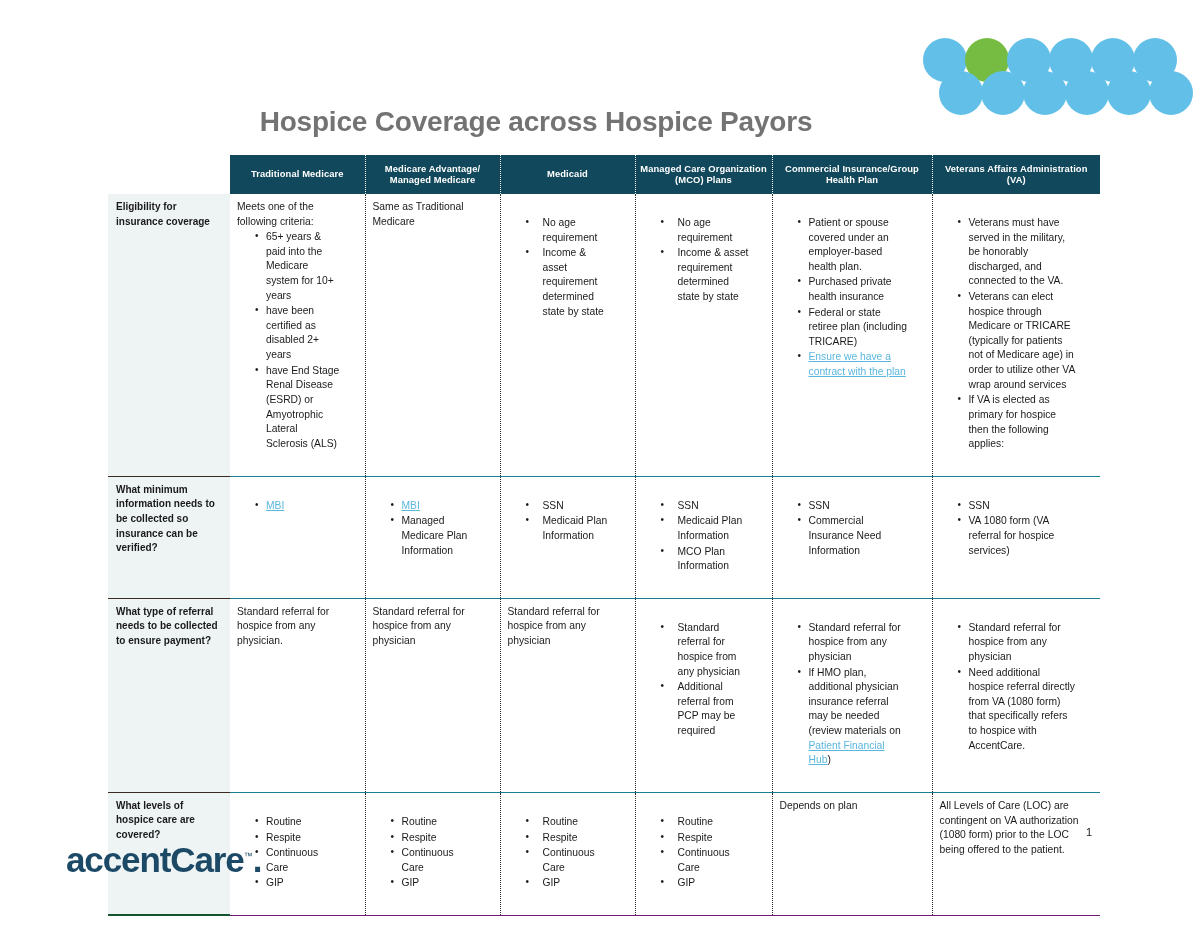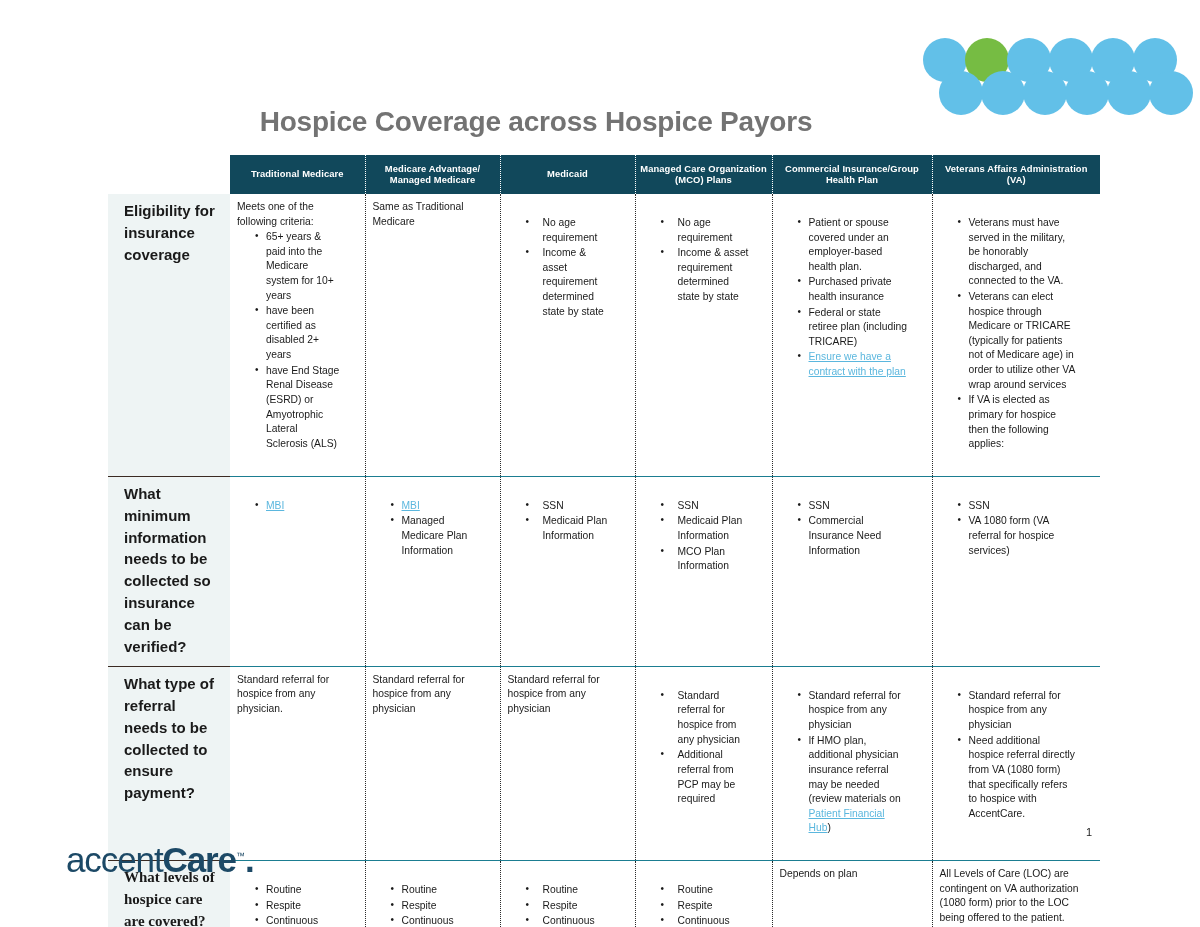--- a/index.html
+++ b/index.html
@@ -95,28 +95,28 @@
     padding: 6px 7px 8px 7px;
     border-right: 1px dotted #2b2b2b;
     border-bottom: 1px solid #1b7d91;
     line-height: 1.42;
     background: #ffffff;
   }
   .matrix tbody td.last { border-right: none; }
   .matrix tbody td.rowlabel {
     background: #eef4f4;
     font-weight: bold;
-    font-size: 15px;
+    font-size: 10px;
     border-right: none;
     border-bottom: 1px solid #3a2a22;
-    padding-left: 16px;
+    padding-left: 8px;
     line-height: 1.46;
   }
   .matrix tbody tr:last-child td { border-bottom: 1px solid #701a75; }
-  .matrix tbody tr:last-child td.rowlabel { border-bottom: 2px solid #8b5cf6; font-family: Liberation Serif, serif; }
+  .matrix tbody tr:last-child td.rowlabel { border-bottom: 2px solid #14532d; }
 
   .cell-text { margin: 0; }
   ul.bullets {
     margin: 16px;
     padding: 0 0 0 13px;
     list-style: none;
   }
   ul.bullets > li {
     position: relative;
     margin: 0 0 1px 0;
@@ -143,21 +143,21 @@
   
   .brand-logo {
     position: absolute;
     left: 66px;
     top: 840px;
     font-size: 35px;
     color: #1c4966;
     letter-spacing: -1.1px;
     white-space: nowrap;
   }
-  .brand-logo .light { font-weight: normal; }
+  .brand-logo .light { font-weight: bold; }
   .brand-logo .bold { font-weight: bold; }
   .brand-logo .tm {
     font-size: 9px;
     vertical-align: super;
     letter-spacing: 0;
   }
   .page-number {
     position: absolute;
     left: 1086px;
     top: 826px;

